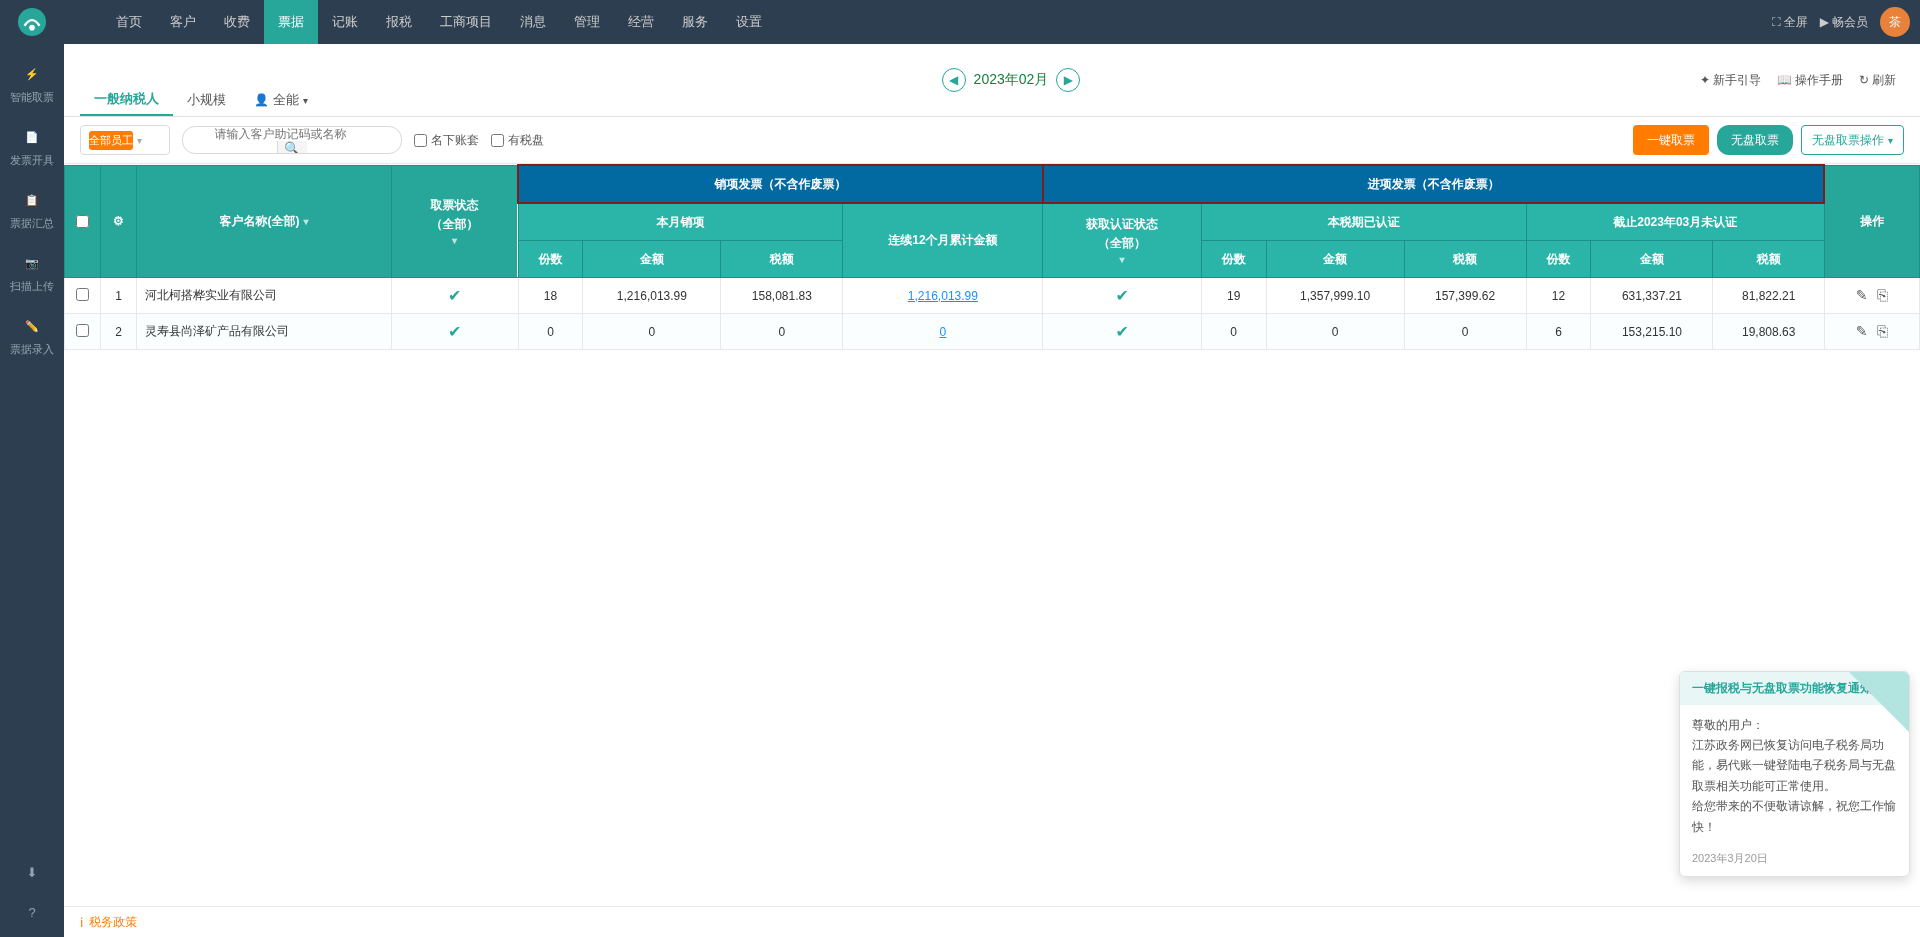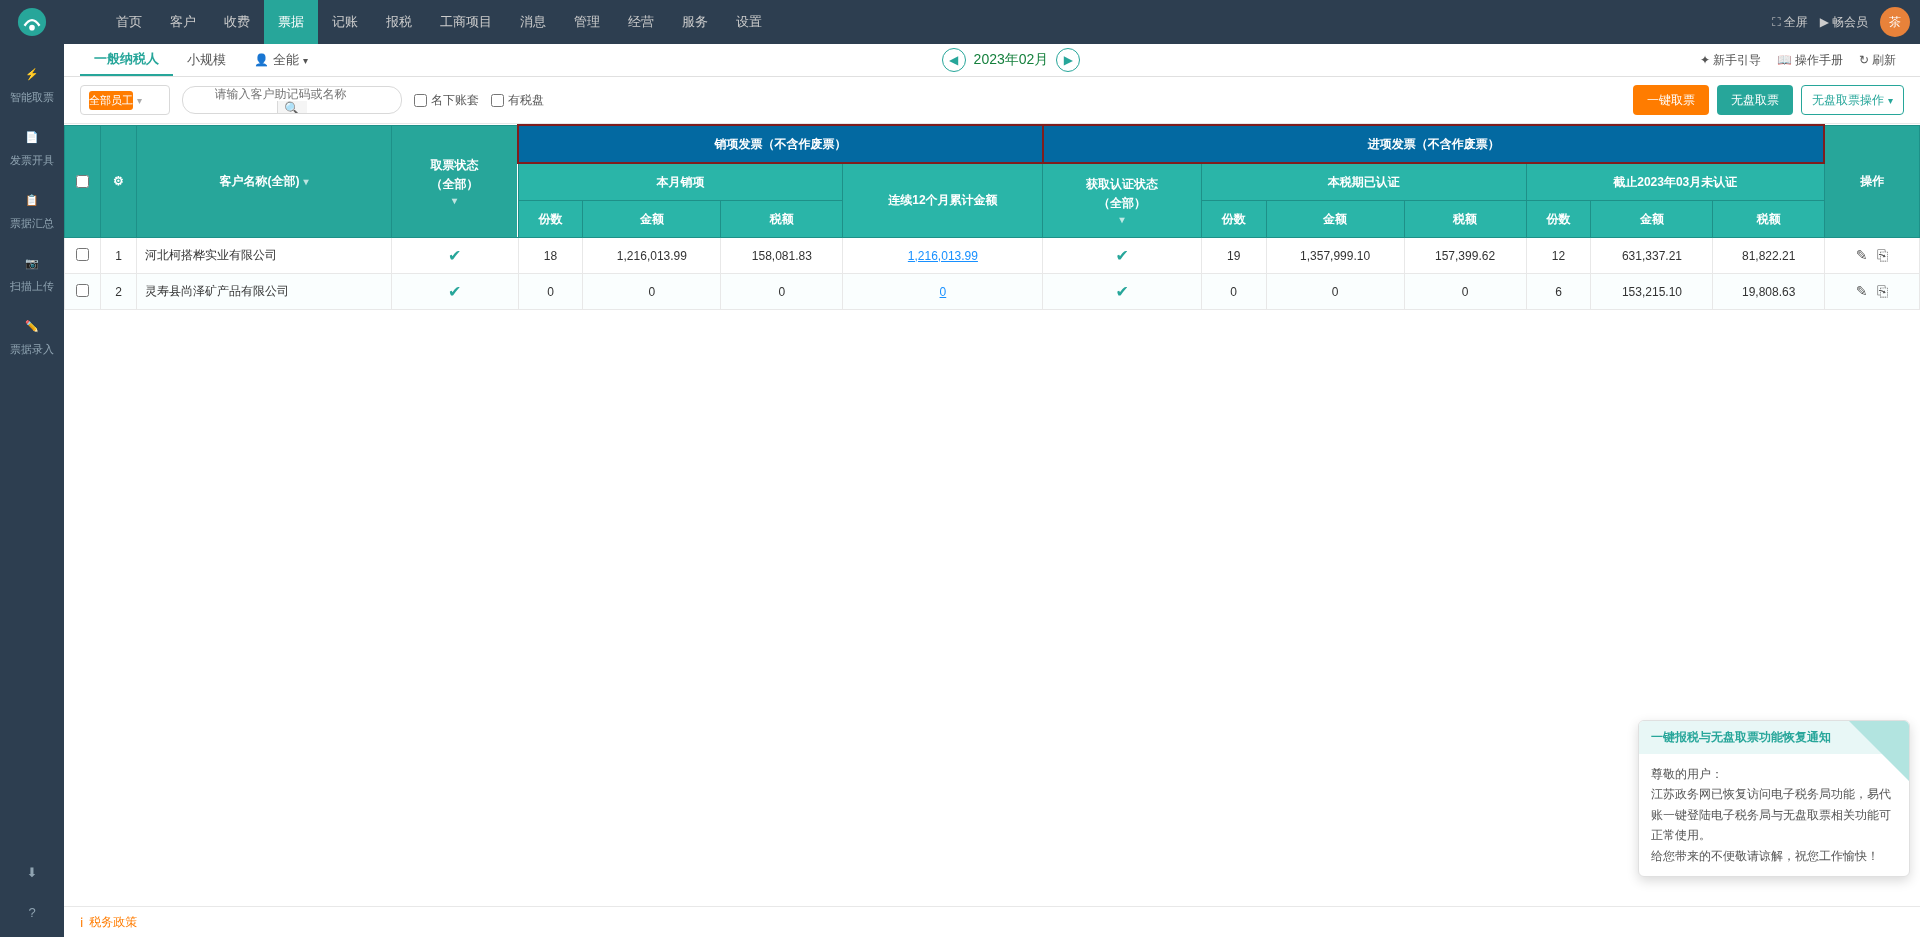--- a/index.html
+++ b/index.html
@@ -115,20 +115,21 @@
     }
     .tab-item {
       padding: 6px 14px;
       cursor: pointer;
       font-size: 13px;
       color: #555;
       border-radius: 4px;
       display: flex;
       align-items: center;
       gap: 4px;
+      margin-top: 40px;
     }
     .tab-item.active {
       color: #27a69a;
       border-bottom: 2px solid #27a69a;
       border-radius: 0;
       font-weight: bold;
     }
 
     
     .period-nav {
@@ -248,21 +249,21 @@
       padding: 6px 14px;
       font-size: 12px;
       cursor: pointer;
       height: 30px;
       display: flex; align-items: center;
     }
     .btn-teal {
       background: #27a69a;
       color: #fff;
       border: none;
-      border-radius: 4px;
+      border-radius: 12px;
       padding: 6px 14px;
       font-size: 12px;
       cursor: pointer;
       height: 30px;
       display: flex; align-items: center;
     }
     .btn-dropdown {
       background: #fff;
       color: #27a69a;
       border: 1px solid #27a69a;
@@ -329,21 +330,21 @@
     .link-val { color: #1890ff; text-decoration: underline; cursor: pointer; }
     .edit-icon { color: #555; cursor: pointer; font-size: 14px; margin-right: 6px; }
     .copy-icon { color: #555; cursor: pointer; font-size: 14px; }
     .filter-icon { color: rgba(255,255,255,0.7); font-size: 10px; cursor: pointer; }
 
     
     .notification-popup {
       position: fixed;
       bottom: 60px;
       right: 10px;
-      width: 272px;
+      width: 231px;
       background: #fff;
       border: 1px solid #e0e0e0;
       border-radius: 6px;
       box-shadow: 0 4px 12px rgba(0,0,0,0.15);
       z-index: 100;
       overflow: hidden;
     }
     .notification-popup .popup-header {
       background: #e8f7f6;
       padding: 8px 12px;
@@ -684,13 +685,14 @@
   <div class="popup-deco"></div>
   <div class="popup-header">
     <span>一键报税与无盘取票功能恢复通知</span>
     <span class="popup-close">✕</span>
   </div>
   <div class="popup-body" id="popup-body-content">
       <div>尊敬的用户：</div>
       <div>江苏政务网已恢复访问电子税务局功能，易代账一键登陆电子税务局与无盘取票相关功能可正常使用。</div>
       <div>给您带来的不便敬请谅解，祝您工作愉快！</div>
     </div>
+  <div class="popup-date">2023年3月20日</div>
 </div>
 
 </body></html>

